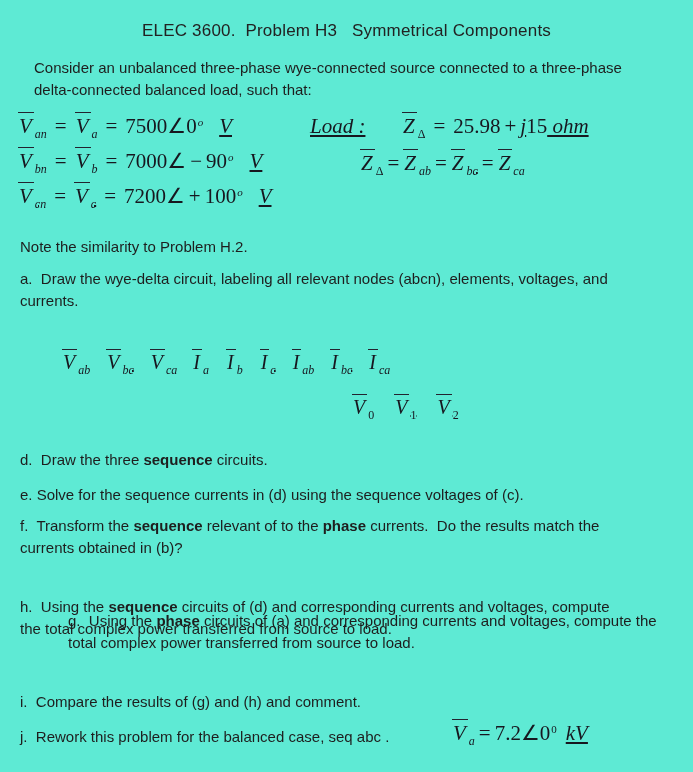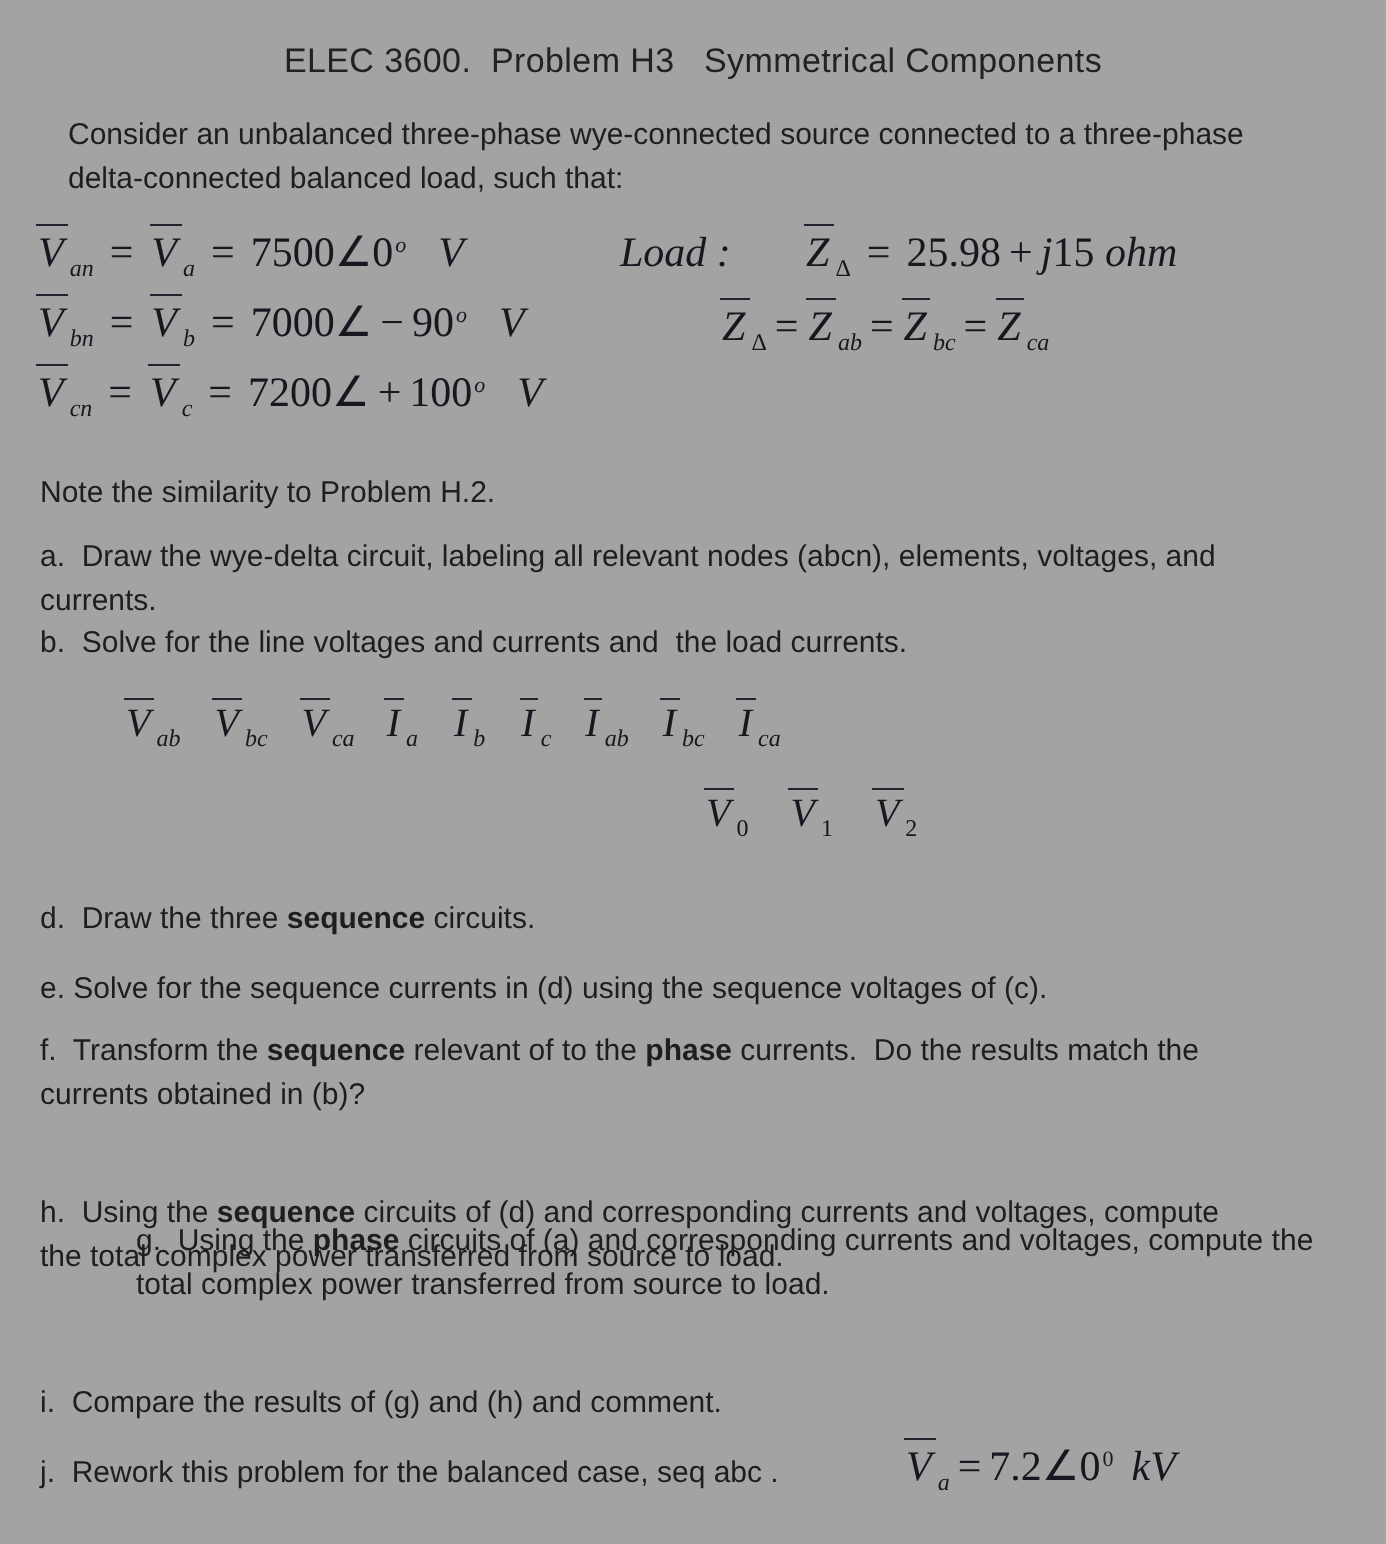--- a/index.html
+++ b/index.html
@@ -1,19 +1,19 @@
 <!DOCTYPE html>
 <html><head>
 <meta charset="utf-8">
 <style>
   html,body{margin:0;padding:0;background:#ffffff;}
   .page{
     position:relative;
     width:693px;height:772px;
-    background:#a3a3a3;
+    background:#5eead4;
     font-family:"Liberation Sans", sans-serif;
     color:#1e1e1e;
     overflow:hidden;
   }
   .abs{position:absolute;}
   .title{
     width:693px;left:0;text-align:center;
     font-size:17px;letter-spacing:0.2px;color:#222;
     white-space:pre;
   }
@@ -22,21 +22,21 @@
     white-space:pre-wrap;
     color:#1e1e1e;
   }
   .math{
     font-family:"Liberation Serif", serif;
     font-size:21px;color:#17171f;
     white-space:nowrap;
   }
   .math-sm{font-size:20px;}
   .mtk{display:inline;}
-  .mtk.it{font-style:italic;}
+  .mtk.it{font-style:italic;text-decoration:underline;}
   .mtk.bold{font-weight:700;}
   .mtk.op{margin:0 8px;}
   .mtk.opn{margin:0 4px;}
   .mtk.sp{display:inline-block;}
   .barred{
     display:inline-block;line-height:1.05;
     border-top:1.6px solid #23232f;
     padding:2px 2px 0 1px;
   }
   .math sub{
@@ -65,21 +65,20 @@
 
   <div class="abs math" style="left:310px;top:114px;"><span class="mtk it">Load :</span></div>
   <div class="abs math" style="left:402px;top:112px;"><span class="mtk it"><span class="barred">Z</span><sub class="up">Δ</sub></span><span class="mtk op">=</span><span class="mtk">25.98</span><span class="mtk opn">+</span><span class="mtk it">j</span><span class="mtk">15</span><span class="mtk it"> ohm</span></div>
   <div class="abs math" style="left:360px;top:149px;"><span class="mtk it"><span class="barred">Z</span><sub class="up">Δ</sub></span><span class="mtk opn">=</span><span class="mtk it"><span class="barred">Z</span><sub>ab</sub></span><span class="mtk opn">=</span><span class="mtk it"><span class="barred">Z</span><sub>bc</sub></span><span class="mtk opn">=</span><span class="mtk it"><span class="barred">Z</span><sub>ca</sub></span></div>
 
   <div class="abs text" style="left:20px;top:236px;">Note the similarity to Problem H.2.</div>
 
   <div class="abs text" style="left:20px;top:268px;width:662px;">a.  Draw the wye-delta circuit, labeling all relevant nodes (abcn), elements, voltages, and
 currents.</div>
 
-  <div class="abs text" style="left:20px;top:311px;width:662px;">b.  Solve for the line voltages and currents and  the load currents.</div>
 
   <div class="abs math math-sm" style="left:62px;top:349px;"><span class="mtk it" style="margin-right: 16px;"><span class="barred">V</span><sub>ab</sub></span><span class="mtk it" style="margin-right: 16px;"><span class="barred">V</span><sub>bc</sub></span><span class="mtk it" style="margin-right: 15px;"><span class="barred">V</span><sub>ca</sub></span><span class="mtk it" style="margin-right: 17px;"><span class="barred">I</span><sub>a</sub></span><span class="mtk it" style="margin-right: 17px;"><span class="barred">I</span><sub>b</sub></span><span class="mtk it" style="margin-right: 16px;"><span class="barred">I</span><sub>c</sub></span><span class="mtk it" style="margin-right: 16px;"><span class="barred">I</span><sub>ab</sub></span><span class="mtk it" style="margin-right: 16px;"><span class="barred">I</span><sub>bc</sub></span><span class="mtk it"><span class="barred">I</span><sub>ca</sub></span></div>
 
   <div class="abs math math-sm" style="left:352px;top:394px;"><span class="mtk it" style="margin-right: 20px;"><span class="barred">V</span><sub class="up">0</sub></span><span class="mtk it" style="margin-right: 20px;"><span class="barred">V</span><sub class="up">1</sub></span><span class="mtk it"><span class="barred">V</span><sub class="up">2</sub></span></div>
 
   <div class="abs text" style="left:20px;top:449px;"><span class="mtk">d.  Draw the three </span><span class="mtk bold">sequence</span><span class="mtk"> circuits.</span></div>
 
   <div class="abs text" style="left:20px;top:484px;width:662px;">e. Solve for the sequence currents in (d) using the sequence voltages of (c).</div>
 
   <div class="abs text" style="left:20px;top:515px;width:662px;"><span class="mtk">f.  Transform the </span><span class="mtk bold">sequence</span><span class="mtk"> relevant of to the </span><span class="mtk bold">phase</span><span class="mtk"> currents.  Do the results match the

